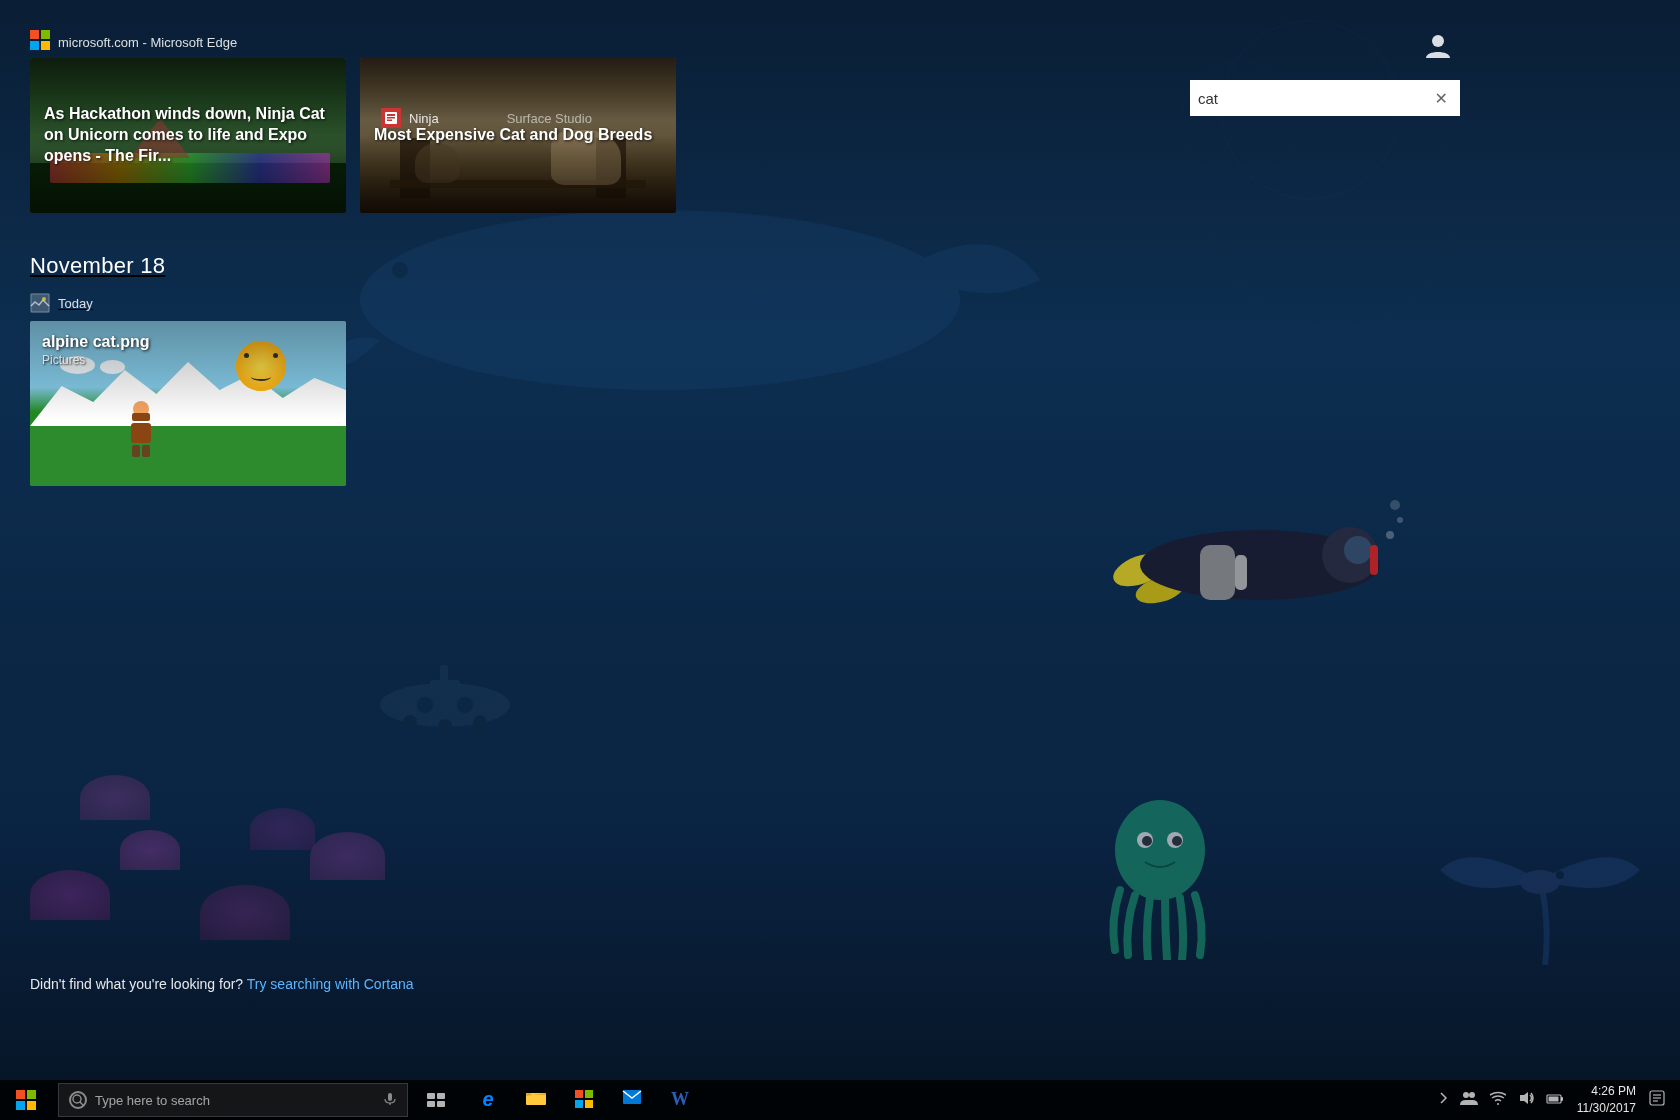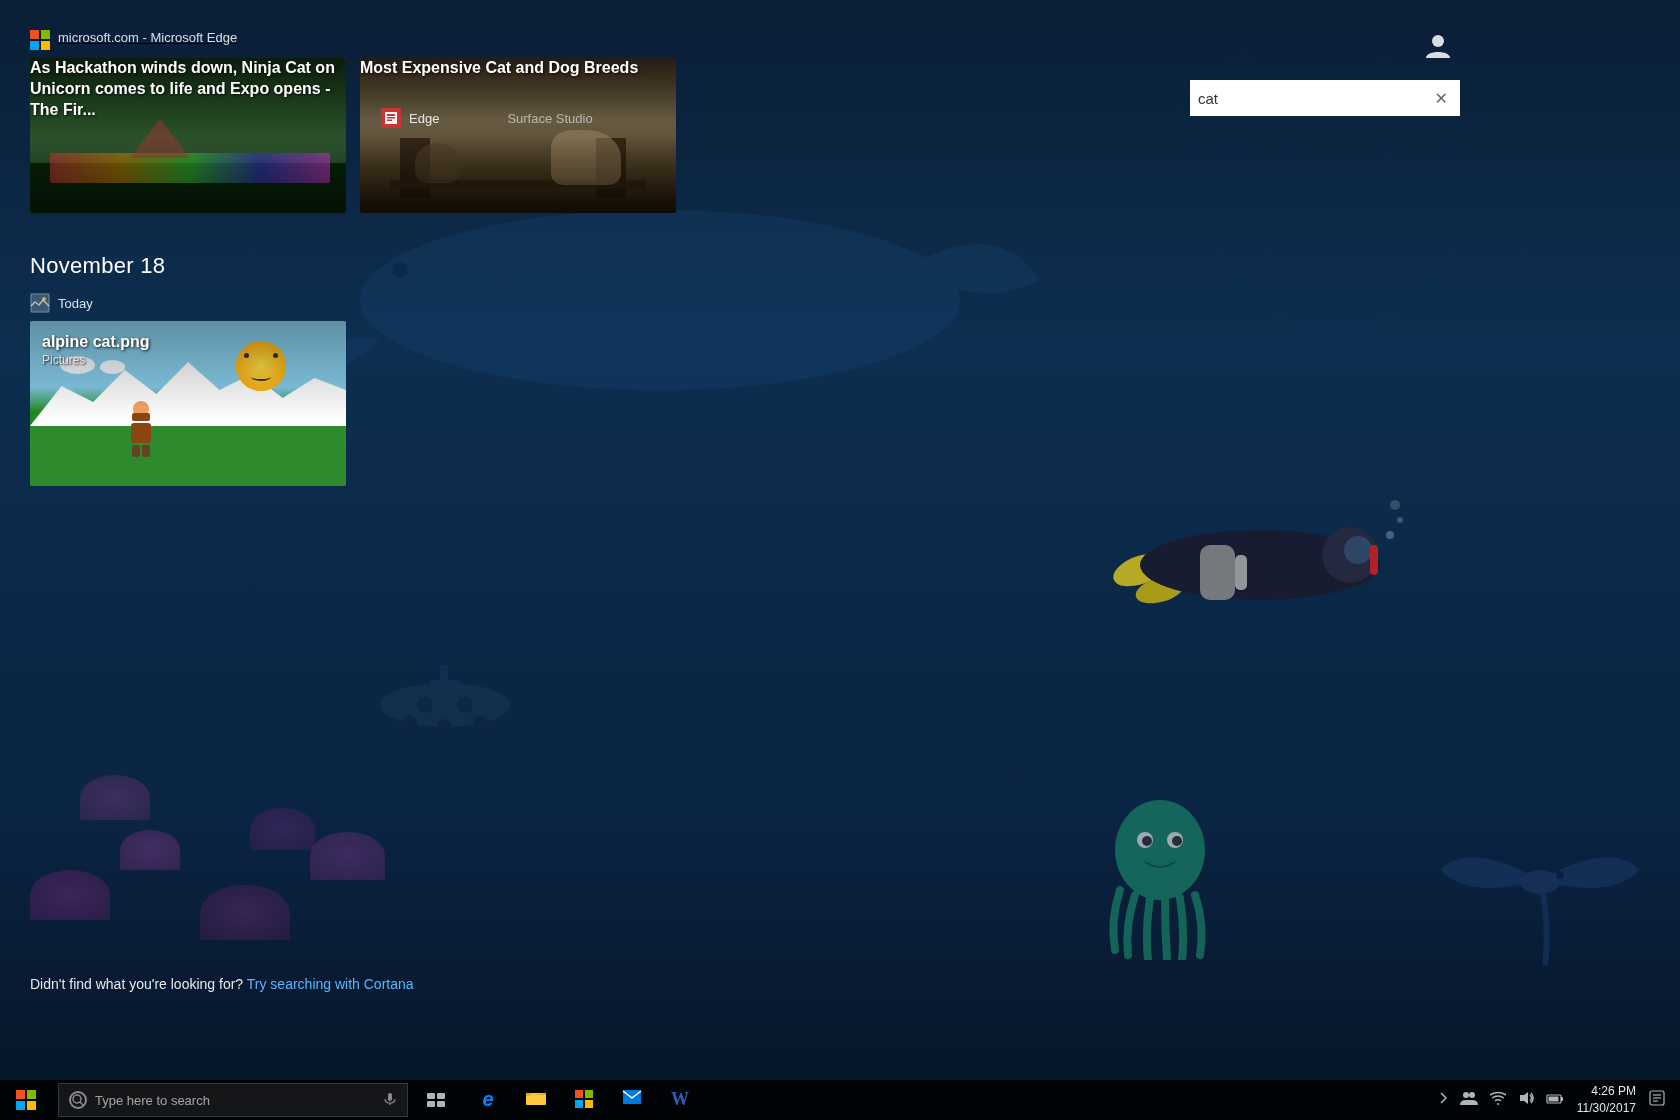--- a/index.html
+++ b/index.html
@@ -83,24 +83,23 @@
       color: #ffffff;
       font-size: 22px;
       font-weight: 300;
       margin-bottom: 14px;
       letter-spacing: 0.3px;
     }
 
     
     .app-source-row {
       display: flex;
-      align-items: flex-start;
+      align-items: flex-end;
       gap: 8px;
       margin-bottom: 8px;
-      text-decoration: underline;
     }
 
     .app-icon-ms {
       width: 20px;
       height: 20px;
       display: grid;
       grid-template-columns: 1fr 1fr;
       gap: 2px;
     }
     .ms-quad { width: 9px; height: 9px; }
@@ -139,21 +138,22 @@
       height: 155px;
       background: #1a3a5c;
     }
 
     .card-overlay {
       position: absolute;
       inset: 0;
       background: linear-gradient(to bottom, rgba(0,0,0,0.5) 0%, rgba(0,0,0,0.2) 50%, rgba(0,0,0,0.6) 100%);
       display: flex;
       flex-direction: column;
-      justify-content: flex-start;
+      justify-content: center;
+      padding: 14px;
     }
 
     .card-title {
       color: white;
       font-size: 16px;
       font-weight: 600;
       line-height: 1.3;
       text-shadow: 1px 1px 3px rgba(0,0,0,0.8);
     }
 
@@ -469,20 +469,21 @@
     .si-red { background: #f25022; }
     .si-green { background: #7fba00; }
     .si-blue { background: #00a4ef; }
     .si-yellow { background: #ffb900; }
 
     .mail-icon { color: #0078d7; font-size: 18px; }
 
     
     .nov-section {
       margin-top: 16px;
+      text-decoration: underline;
     }
 
     
     .person-icon-top {
       position: absolute;
       top: 32px;
       right: 228px;
       font-size: 26px;
       color: rgba(255,255,255,0.85);
     }
@@ -711,21 +712,21 @@
 
 <div style="position:absolute;top:108px;left:381px;display:flex;align-items:center;gap:8px;">
   <div style="width:20px;height:20px;background:#cc3333;display:flex;align-items:center;justify-content:center;">
     <svg width="14" height="14" viewBox="0 0 14 14" fill="white">
       <rect x="1" y="1" width="12" height="12" rx="1"></rect>
       <rect x="3" y="3" width="8" height="2" fill="#cc3333"></rect>
       <rect x="3" y="6" width="8" height="1.5" fill="#cc3333"></rect>
       <rect x="3" y="8.5" width="5" height="1.5" fill="#cc3333"></rect>
     </svg>
   </div>
-  <span style="color:rgba(255,255,255,0.85);font-size:13px;">Edge</span>
+  <span style="color:rgba(255,255,255,0.85);font-size:13px;">Ninja</span>
   <span style="color:rgba(255,255,255,0.55);font-size:13px;margin-left:60px;">Surface Studio</span>
 </div>
 
 <div class="taskbar">
 
   <div class="taskbar-start">
     <div class="start-icon">
       <div class="ms-quad ms-red"></div>
       <div class="ms-quad ms-green"></div>
       <div class="ms-quad ms-blue"></div>

